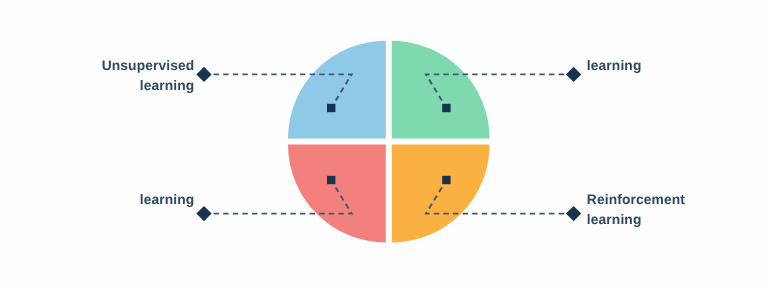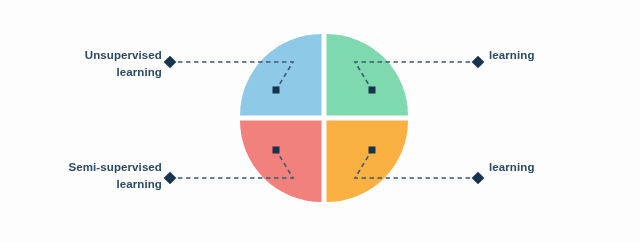--- a/index.html
+++ b/index.html
@@ -87,21 +87,21 @@
   <div class="label left" id="label-unsupervised" style="color: rgb(44, 74, 99);">
     <span class="line">Unsupervised</span>
     <span class="line">learning</span>
   </div>
 
   <div class="label right" id="label-supervised" style="color: rgb(44, 74, 99);">
     <span class="line">learning</span>
   </div>
 
   <div class="label left" id="label-semisupervised" style="color: rgb(44, 74, 99);">
-    <span class="line">Semi-supervised</span>
     <span class="line">learning</span>
   </div>
 
   <div class="label right" id="label-reinforcement" style="color: rgb(44, 74, 99);">
+    <span class="line">Reinforcement</span>
     <span class="line">learning</span>
   </div>
 
 </div>
 
 </body></html>

